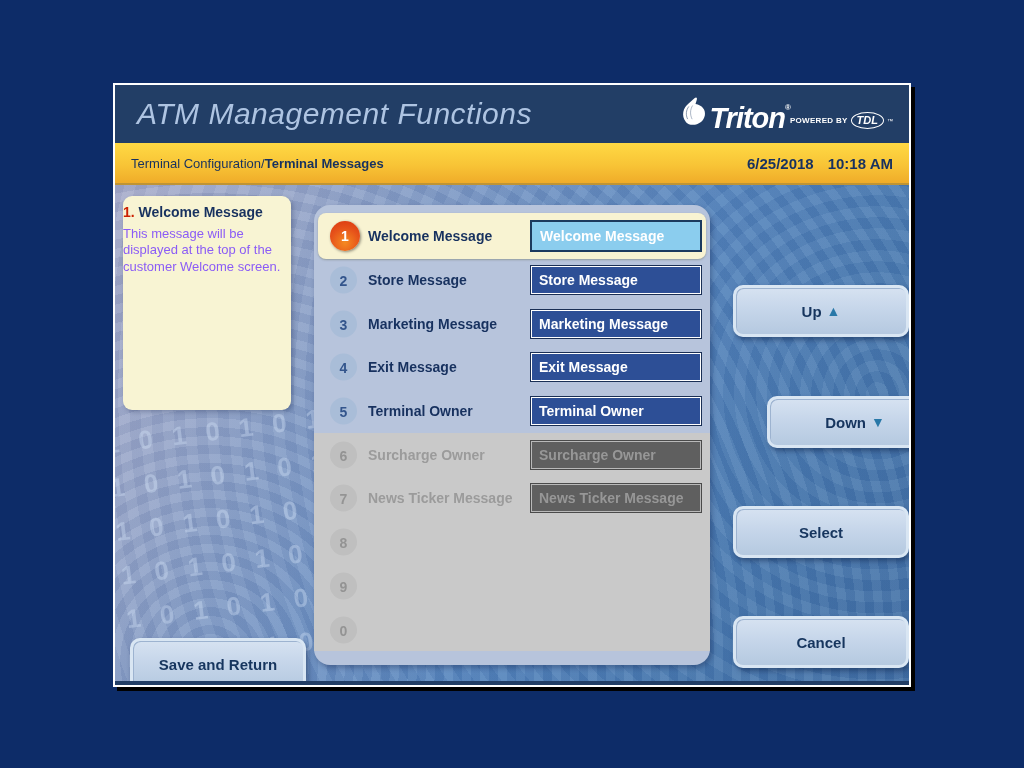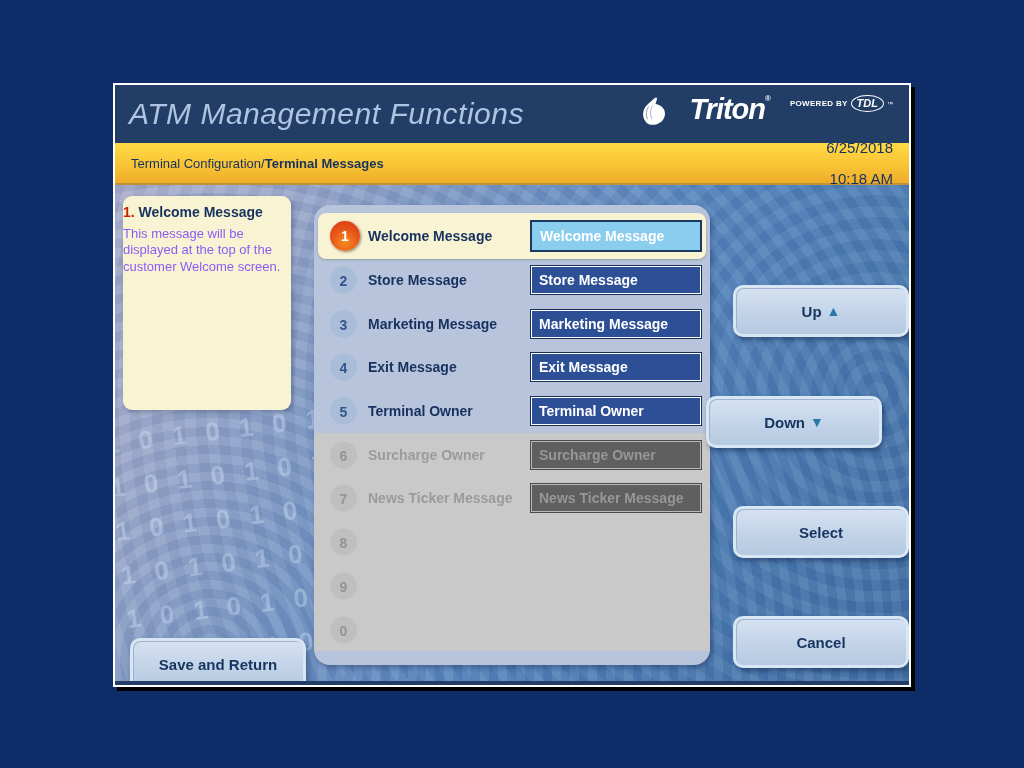--- a/index.html
+++ b/index.html
@@ -13,27 +13,27 @@
     position:absolute;left:113px;top:83px;width:794px;height:600px;
     border:2px solid #ffffff;
     box-shadow:4px 4px 0 #000000;
     background:#223e66;
   }
   
   .header{
     position:relative;height:58px;
     background:linear-gradient(180deg,#264color 0%,#223e66 100%);
     background:#223e66;
-    display:flex;align-items:center;justify-content:space-between;
+    display:flex;align-items:center;justify-content:space-between;margin-left:8px;
   }
   .app-title{
     font-style:italic;font-size:30px;color:#aec4e2;
     padding-left:14px;letter-spacing:.5px;white-space:nowrap;
   }
-  .brand{display:flex;align-items:flex-start;padding-right:16px;gap:20px;}
+  .brand{display:flex;align-items:flex-end;padding-right:16px;gap:0;}
   .shell{width:30px;height:36px;margin-bottom:2px;}
   .brand-name{
     color:#ffffff;font-weight:bold;font-style:italic;font-size:29px;
     letter-spacing:-1px;line-height:1;
   }
   .reg{color:#ffffff;font-size:8px;vertical-align:top;font-style:normal;}
   .powered{display:flex;align-items:center;gap:3px;margin-bottom:4px;}
   .powered-by{color:#ffffff;font-size:8px;font-weight:bold;letter-spacing:.3px;}
   .tdl{
     color:#ffffff;font-size:11px;font-weight:bold;font-style:italic;
@@ -43,21 +43,21 @@
   
   .crumb-bar{
     height:40px;
     background:linear-gradient(180deg,#ffd944 0%,#f8c436 55%,#efac29 100%);
     border-bottom:2px solid #bf9434;
     display:flex;align-items:center;justify-content:space-between;
     padding:0 16px;box-sizing:content-box;text-align:right;
   }
   .crumb{font-size:13px;color:#17315f;}
   .crumb b{font-weight:bold;}
-  .datetime{font-size:15px;font-weight:normal;color:#17315f;display:flex;gap:14px;flex-direction:column;}
+  .datetime{font-size:15px;font-weight:bold;color:#17315f;display:flex;gap:14px;}
   
   .content{
     position:relative;height:496px;overflow:hidden;
     background:
       repeating-radial-gradient(circle at 12% 96%, rgba(255,255,255,0.05) 0 9px, rgba(10,30,90,0.05) 9px 18px),
       repeating-radial-gradient(circle at 96% 42%, rgba(255,255,255,0.045) 0 11px, rgba(10,30,90,0.045) 11px 22px),
       linear-gradient(118deg,#a9adcb 0%,#98a7ca 18%,#7495c4 38%,#5585bd 58%,#4a7bb1 78%,#4270a5 100%);
   }
   .binary{
     position:absolute;left:2px;top:218px;width:310px;height:260px;
@@ -127,21 +127,21 @@
   .btn{
     position:absolute;width:176px;height:52px;border-radius:10px;
     background:linear-gradient(180deg,#d6e2f1 0%,#c6d6ea 45%,#b5c9e0 100%);
     border:3px solid #d9e6f3;box-sizing:border-box;
     box-shadow:2px 3px 5px rgba(15,35,75,.5), inset 1px 1px 0 #9db3d0;
     display:flex;align-items:center;justify-content:center;gap:5px;
     font-size:15px;font-weight:bold;color:#16355e;cursor:pointer;
   }
   .arrow{color:#2878a8;font-size:14px;}
   .btn-up{left:618px;top:100px;}
-  .btn-down{left:591px;top:211px;}
+  .btn-down{left:652px;top:211px;}
   .btn-select{left:618px;top:321px;}
   .btn-cancel{left:618px;top:431px;}
   .btn-save{left:15px;top:453px;}
 </style>
 </head>
 <body>
 
 <div class="window">
 
   <div class="header">

